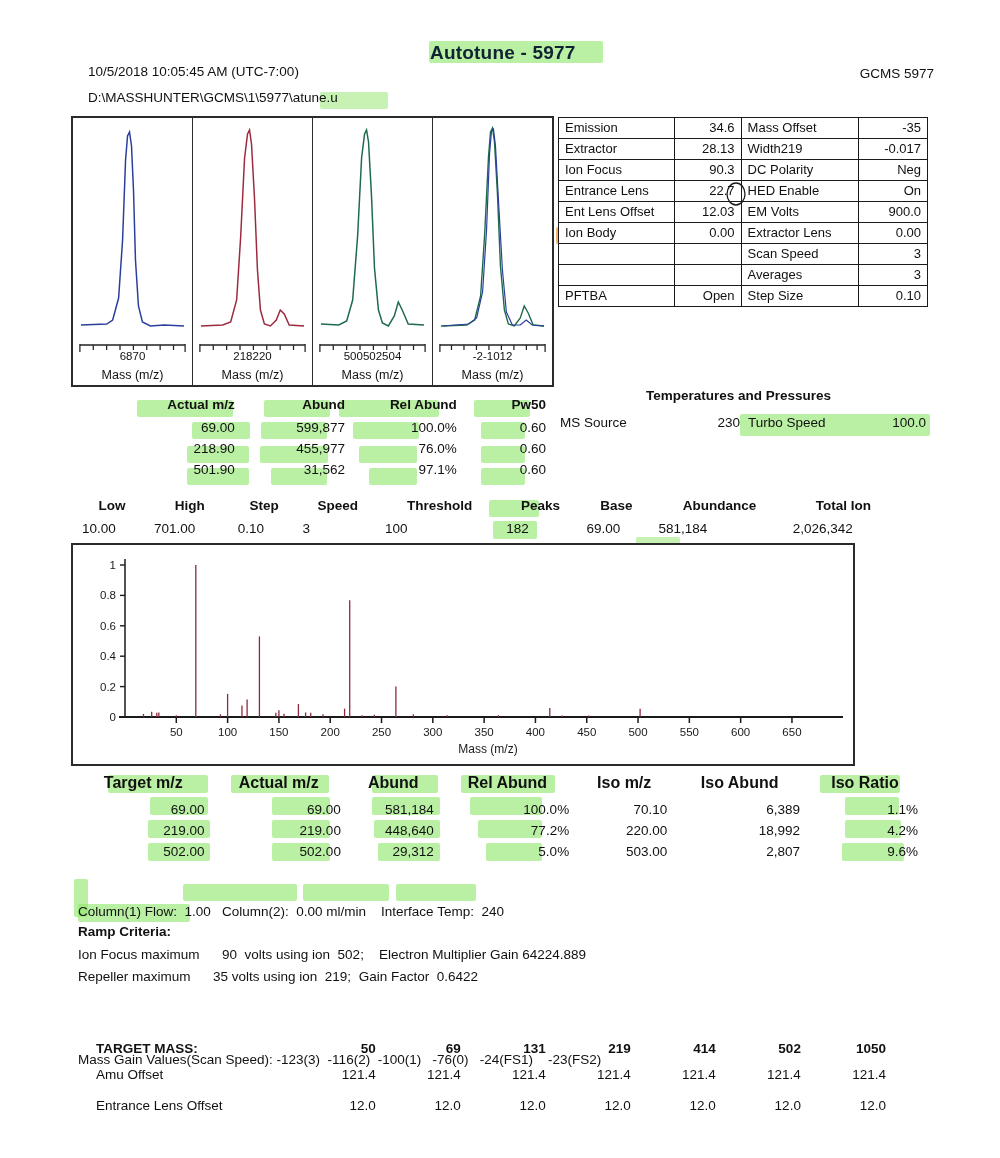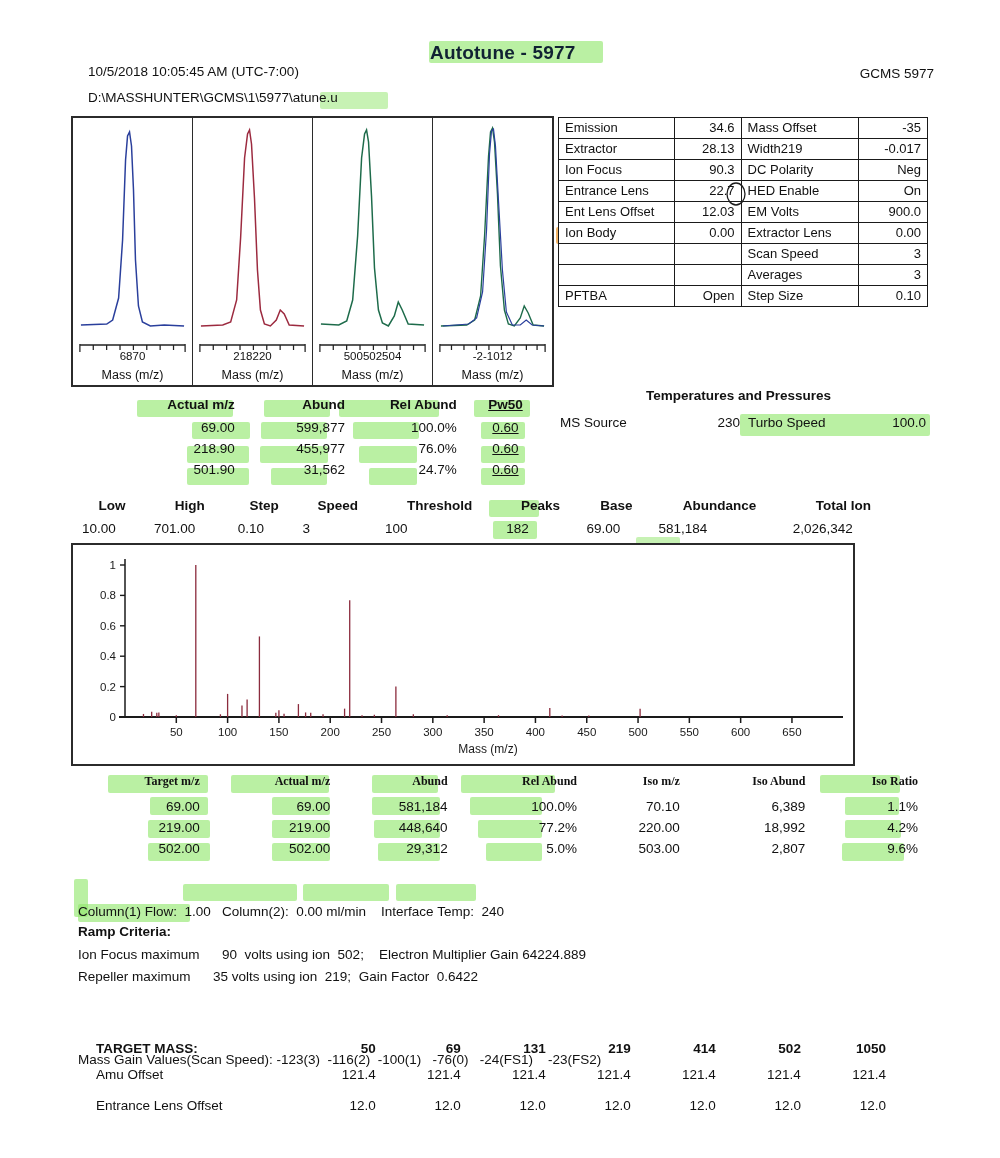--- a/index.html
+++ b/index.html
@@ -56,21 +56,21 @@
   #ptable td.v2{width:62px;text-align:right;}
 
   
   #abund{position:absolute;left:120px;top:396px;width:430px;font-size:13.5px;}
   #abund table{border-collapse:collapse;width:100%;}
   #abund th{font-weight:bold;padding:1px 4px 5px;font-size:13.5px;}
   #abund td{padding:3px 4px;text-align:right;}
   #abund .c1{width:118px;text-align:right;}
   #abund .c2{width:108px;text-align:right;}
   #abund .c3{width:110px;text-align:right;}
-  #abund .c4{width:86px;text-align:center;text-decoration:underline;}
+  #abund .c4{width:86px;text-align:right;}
 
   
   #tempTitle{position:absolute;left:646px;top:388px;font-size:13.5px;font-weight:bold;}
   #msSrcL{position:absolute;left:560px;top:415px;font-size:13.5px;}
   #msSrcV{position:absolute;left:702px;top:415px;width:38px;text-align:right;font-size:13.5px;}
   #turboL{position:absolute;left:748px;top:415px;font-size:13.5px;}
   #turboV{position:absolute;left:880px;top:415px;width:46px;text-align:right;font-size:13.5px;}
 
   
   #scan{position:absolute;left:76px;top:498px;width:824px;font-size:13.5px;}
@@ -79,21 +79,21 @@
   #scan td{padding:2px 6px;text-align:left;}
 
   
   #spec{position:absolute;left:71px;top:543px;width:784px;height:223px;
         border:2px solid #2b2b2b;background:#fff;box-sizing:border-box;}
   #spec svg{position:absolute;left:0;top:0;width:780px;height:219px;}
 
   
   #iso{position:absolute;left:76px;top:774px;width:848px;font-size:13.5px;}
   #iso table{border-collapse:collapse;width:100%;}
-  #iso th{font-weight:bold;padding:0 6px 7px;text-align:right;font-size:12px;font-family:Liberation Serif, serif;}
+  #iso th{font-weight:bold;padding:0 6px 7px;text-align:center;font-size:16px;}
   #iso td{padding:3px 6px;text-align:right;}
 
   
   .note{position:absolute;font-size:13.5px;white-space:pre;}
   #n1{left:78px;top:884px;}
   #n2{left:78px;top:904px;}
   #n3{left:78px;top:924px;font-weight:bold;}
   #n4{left:78px;top:947px;}
   #n5{left:78px;top:969px;}
   #n6{left:78px;top:1040px;margin-top:12px;}
@@ -342,21 +342,21 @@
           </tr>
           <tr>
             <td class="c1">218.90</td>
             <td class="c2">455,977</td>
             <td class="c3">76.0%</td>
             <td class="c4">0.60</td>
           </tr>
           <tr>
             <td class="c1">501.90</td>
             <td class="c2">31,562</td>
-            <td class="c3">24.7%</td>
+            <td class="c3">97.1%</td>
             <td class="c4">0.60</td>
           </tr>
         </tbody>
     </table>
   </div>
 
   <div id="tempTitle" class="lyr">Temperatures and Pressures</div>
   <div id="msSrcL" class="lyr">MS Source</div>
   <div id="msSrcV" class="lyr">230</div>
   <div id="turboL" class="lyr">Turbo Speed</div>

